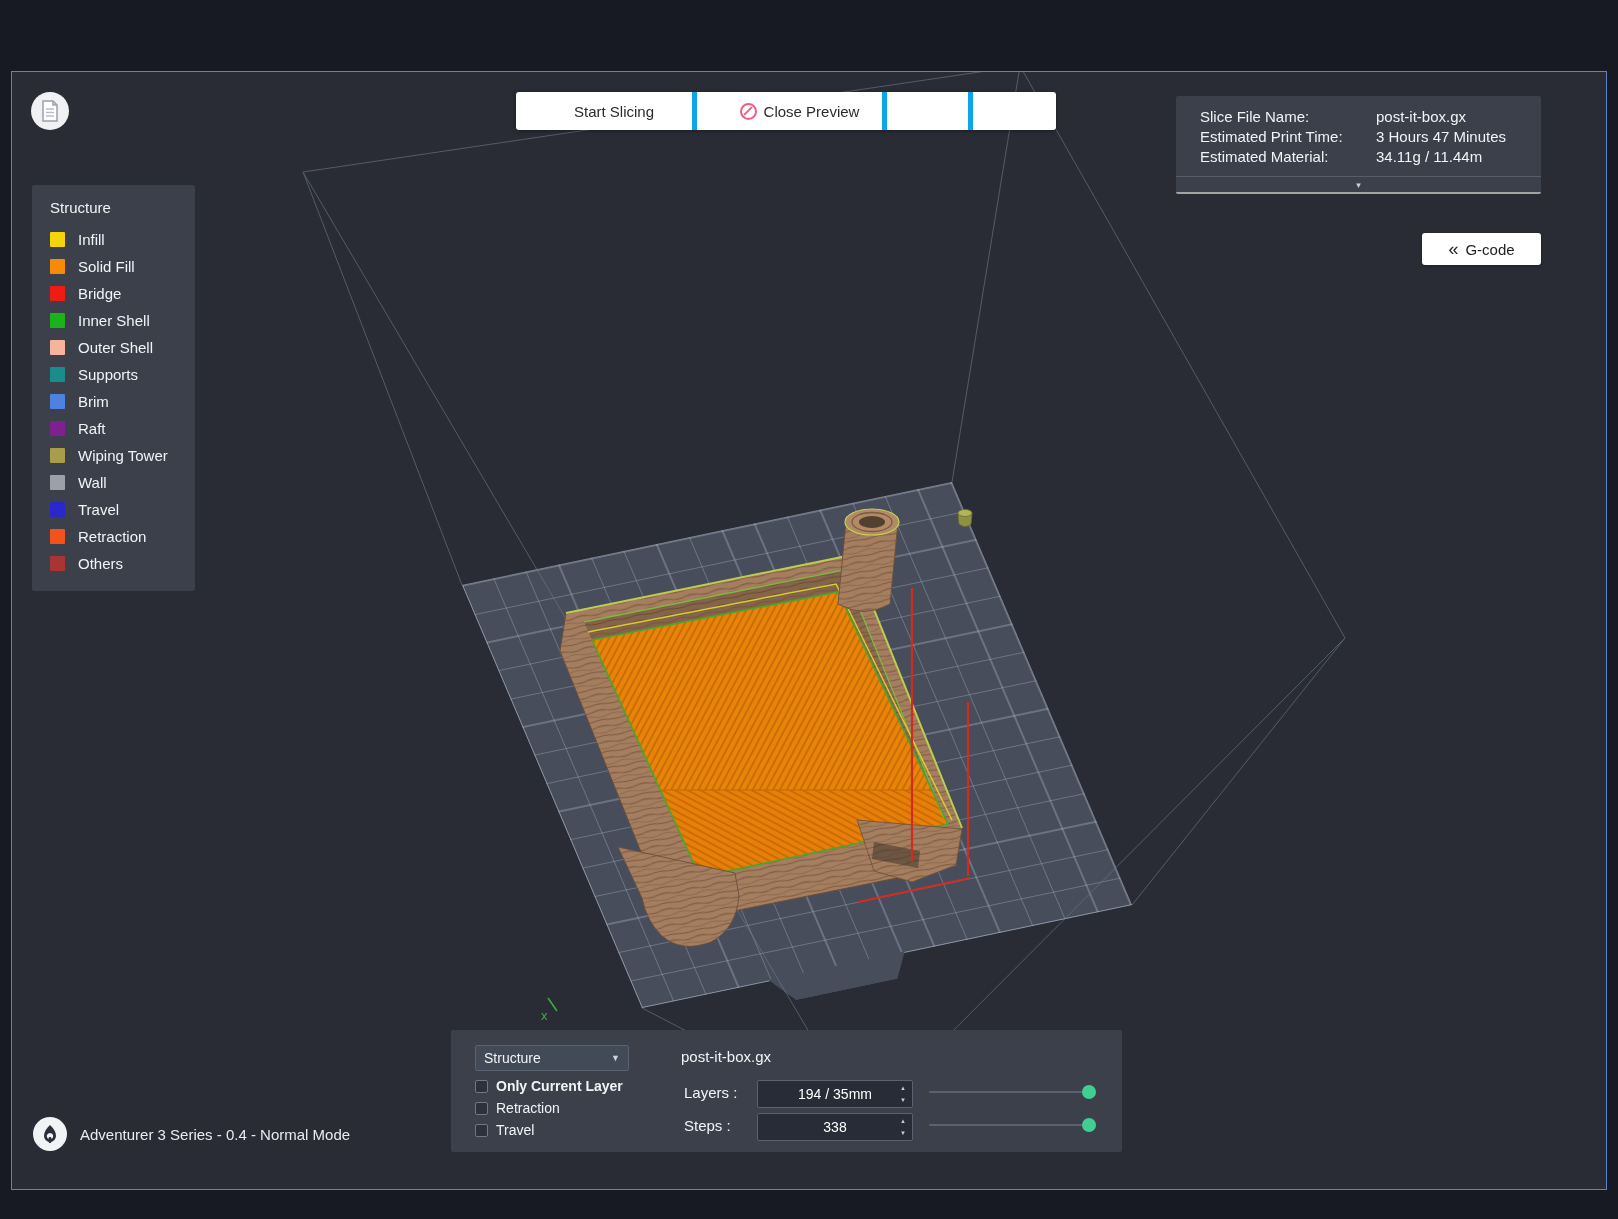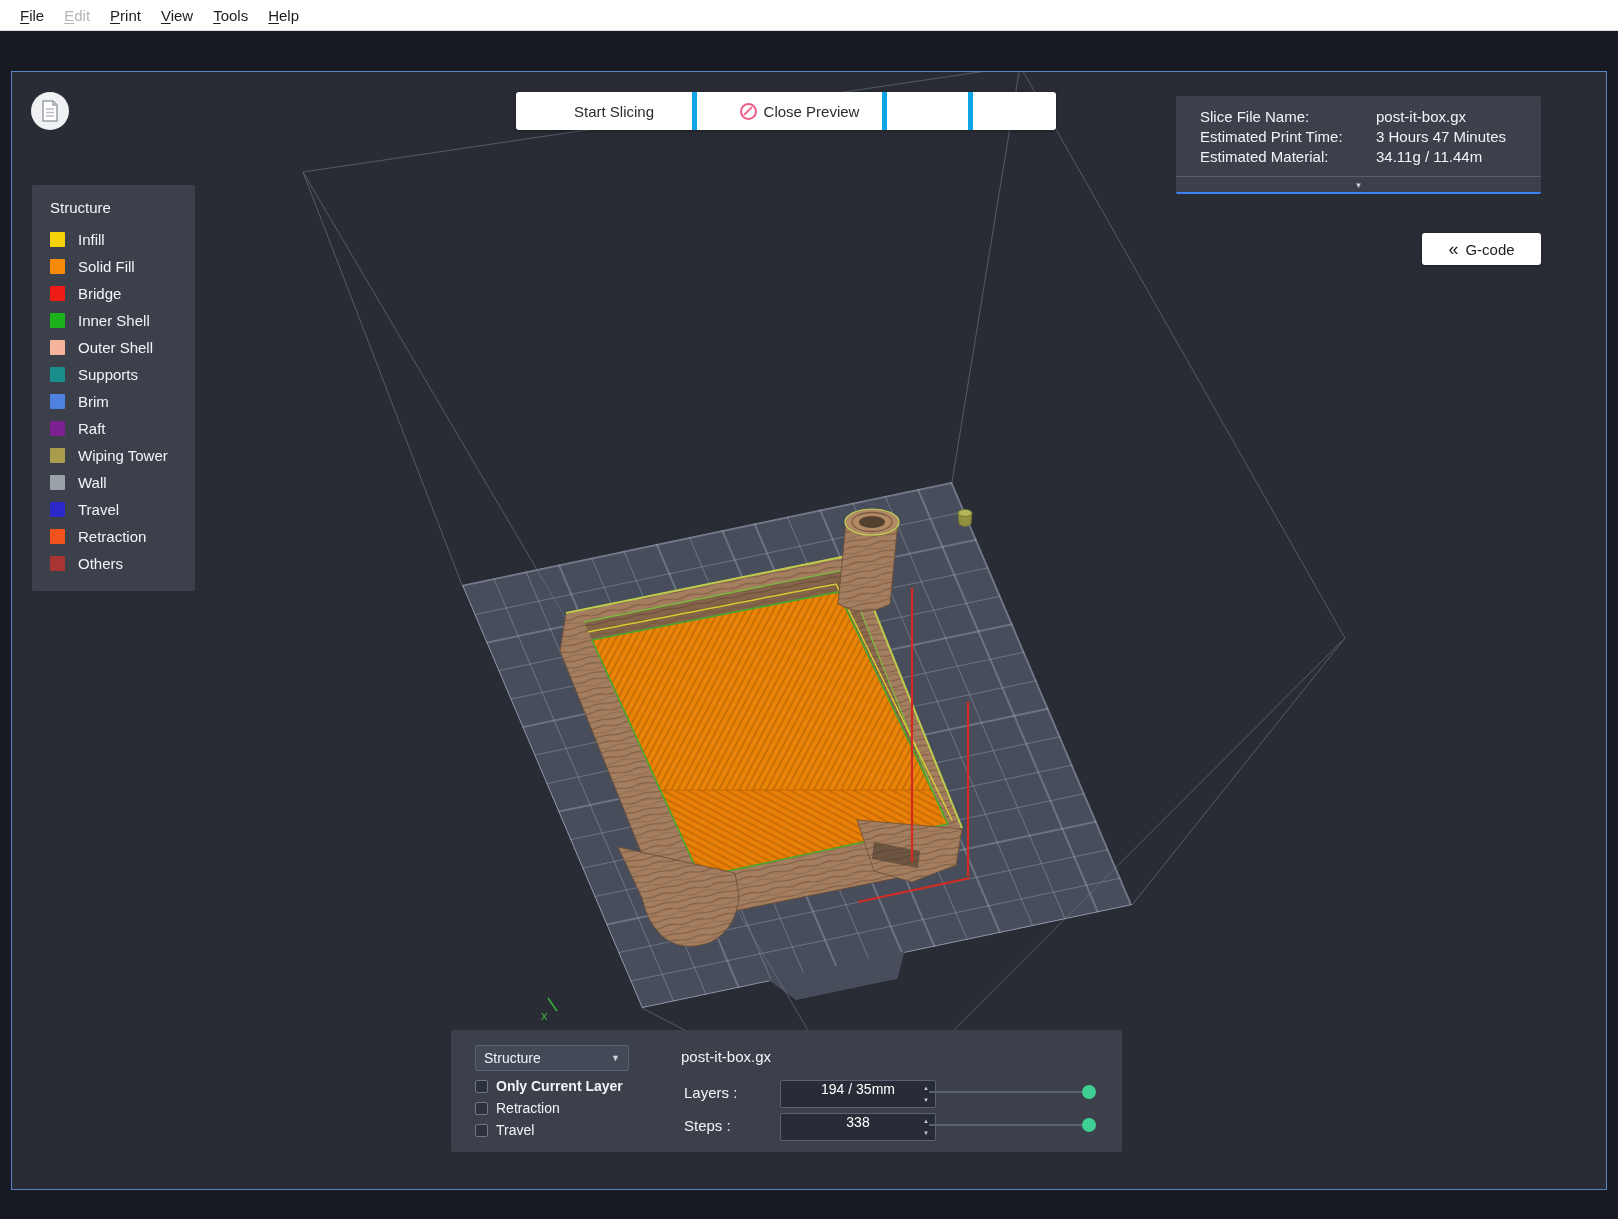--- a/index.html
+++ b/index.html
@@ -38,21 +38,21 @@
   
   .panel { background:#3b404b; color:#f1f3f6; }
 
   .top-toolbar { position:absolute; left:504px; top:20px; width:540px; height:38px; background:#ffffff; border-radius:3px; display:flex; z-index:5; box-shadow:0 1px 4px rgba(0,0,0,0.35); }
   .tb-seg { display:flex; align-items:center; justify-content:center; font-size:15px; color:#2c2c2e;padding-left:20px; }
   .tb-seg + .tb-seg { border-left:5px solid #0ea5e9; }
   .seg-1 { width:176px; } .seg-2 { width:190px; } .seg-3 { width:86px; } .seg-4 { width:88px; }
   .no-entry { position:relative; width:17px; height:17px; border:2px solid #ee5f87; border-radius:50%; margin-right:7px; flex:none; }
   .no-entry::after { content:""; position:absolute; left:50%; top:50%; width:11px; height:2px; background:#ee5f87; transform:translate(-50%,-50%) rotate(-45deg); }
 
-  .info-panel { position:absolute; left:1164px; top:24px; width:365px; z-index:5; border-radius:2px; border-bottom:2px solid #3b82f6; }
+  .info-panel { position:absolute; left:1164px; top:24px; width:365px; z-index:5; border-radius:2px; border-bottom:2px solid #a3a3a3; }
   .info-rows { padding:11px 0 9px 24px; }
   .info-row { display:flex; font-size:15px; line-height:20px; }
   .info-row .lbl { width:176px; }
   .info-row .val { flex:1; }
   .info-footer { height:16px; border-top:1px solid #565d6b; display:flex; align-items:center; justify-content:center; font-size:9px; color:#ccd1d9; }
 
   .gcode-btn { position:absolute; left:1410px; top:161px; width:119px; height:32px; background:#ffffff; border-radius:3px; display:flex; align-items:center; justify-content:center; z-index:5; font-size:15px; color:#222; box-shadow:0 1px 3px rgba(0,0,0,0.3); }
   .gcode-btn .chev { font-size:18px; margin-right:7px; line-height:1; }
 
   .doc-btn { position:absolute; left:19px; top:20px; width:38px; height:38px; border-radius:50%; background:#f0f1f3; display:flex; align-items:center; justify-content:center; z-index:5; }
@@ -64,46 +64,38 @@
   .legend-label { font-size:15px; }
 
   .bottom-panel { position:absolute; left:439px; top:958px; width:671px; height:122px; z-index:5; border-radius:2px; }
   .mode-select { position:absolute; left:24px; top:15px; width:154px; height:26px; background:#434a57; border:1px solid #5a6170; border-radius:2px; display:flex; align-items:center; justify-content:space-between; padding:0 8px; font-size:14px; }
   .mode-select .caret { font-size:9px; color:#cfd3da; }
   .chk-row { position:absolute; left:24px; display:flex; align-items:center; height:16px; }
   .chk-box { width:13px; height:13px; background:#2c313c; border:1px solid #707786; border-radius:2px; margin-right:8px; flex:none; }
   .chk-label { font-size:14px; }
   .bp-file { position:absolute; left:230px; top:18px; font-size:15px; }
   .bp-label { position:absolute; left:233px; font-size:15px; }
-  .bp-input { position:absolute; left:306px; width:156px; height:28px; background:#272c36; border:1px solid #5a6170; border-radius:2px; color:#fff; font-size:14px; display:flex; align-items:flex-start; justify-content:center;margin-left:23px; }
+  .bp-input { position:absolute; left:306px; width:156px; height:28px; background:#272c36; border:1px solid #5a6170; border-radius:2px; color:#fff; font-size:14px; display:flex; align-items:center; justify-content:center; }
   .spin { position:absolute; right:2px; top:2px; bottom:2px; width:14px; display:flex; flex-direction:column; justify-content:space-between; align-items:center; padding:2px 0; }
   .spin span { font-size:6px; color:#c7ccd4; line-height:1; }
   .slider { position:absolute; left:478px; width:167px; height:14px; }
   .slider .track { position:absolute; left:0; right:0; top:6px; height:2px; background:#5a6170; border-radius:1px; }
   .slider .knob { position:absolute; left:153px; top:0; width:14px; height:14px; border-radius:50%; background:#3fcf92; }
 
   .statusbar-left { position:absolute; left:21px; top:1045px; display:flex; align-items:center; z-index:5; }
   .logo-circle { width:34px; height:34px; border-radius:50%; background:#f2f3f5; display:flex; align-items:center; justify-content:center; margin-right:13px; }
   .logo-circle svg { display:block; }
   .printer-name { color:#e9ebef; font-size:15px; }
 </style>
 </head>
 <body>
 
 <div class="window">
 
 
-  <div class="menubar">
-    <span class="menu-item"><u>F</u>ile</span>
-    <span class="menu-item disabled"><u>E</u>dit</span>
-    <span class="menu-item"><u>P</u>rint</span>
-    <span class="menu-item"><u>V</u>iew</span>
-    <span class="menu-item"><u>T</u>ools</span>
-    <span class="menu-item"><u>H</u>elp</span>
-  </div>
 
   <div class="viewport-frame">
   <div class="viewport">
 
     <div class="plate">
       <div class="plate-tab"></div>
     </div>
 
     <svg class="scene-svg" width="1594" height="1117" viewBox="0 0 1594 1117">
       <defs>
@@ -329,16 +321,25 @@
           <span>▲</span>
           <span>▼</span>
         </span>
       </div>
       <div class="slider" style="top:88px;">
         <span class="track"></span>
         <span class="knob"></span>
       </div>
     </div>
 
+    <div class="statusbar-left">
+      <span class="logo-circle">
+        <svg width="20" height="20" viewBox="0 0 20 20">
+          <path d="M10 1 C6 5 4 8 4 12 a6 6 0 0 0 12 0 C16 8 14 5 10 1 Z M10 9 a3.2 3.2 0 1 1 -0.01 0 Z" fill="#2b2f39" fill-rule="evenodd"></path>
+          <rect x="8.6" y="13" width="2.8" height="6" rx="1.2" fill="#2b2f39"></rect>
+        </svg>
+      </span>
+      <span class="printer-name">Adventurer 3 Series - 0.4 - Normal Mode</span>
+    </div>
 
   </div>
   </div>
 </div>
 
 </body></html>

